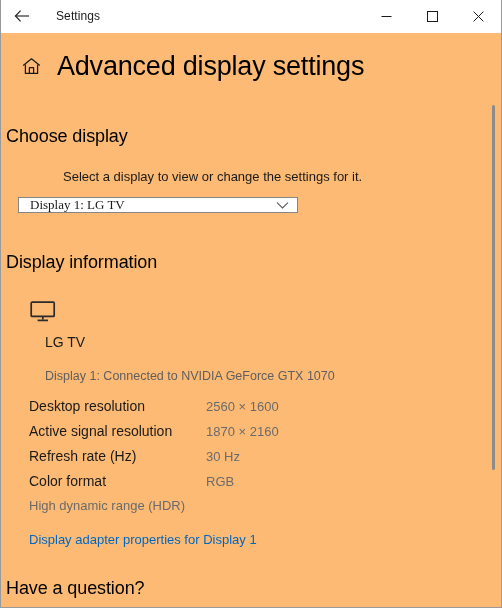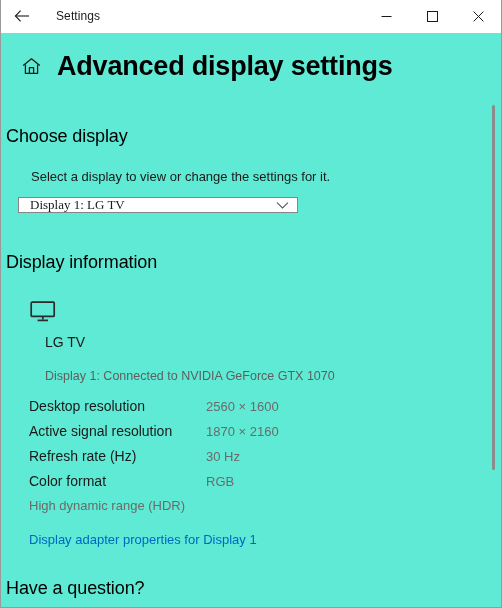--- a/index.html
+++ b/index.html
@@ -16,21 +16,21 @@
     -webkit-font-smoothing: antialiased;
   }
 
   #window {
     position: relative;
     width: 502px;
     height: 608px;
     box-sizing: border-box;
     border: 1px solid #9a9a9a;
     border-top: none;
-    background: #5eead4;
+    background: #fdba74;
     overflow: hidden;
   }
 
   
   #titlebar {
     position: relative;
     height: 32px;
     background: #ffffff;
     display: flex;
     align-items: center;
@@ -87,42 +87,43 @@
     width: 26px;
     height: 26px;
     display: flex;
     align-items: center;
     justify-content: center;
     flex: none;
     cursor: pointer;
   }
   #page-title {
     font-size: 27px;
-    font-weight: 700;
+    font-weight: 400;
     color: #000000;
     margin-left: 13px;
     line-height: 1.15;
     letter-spacing: -.2px;
     white-space: nowrap;
   }
 
   .section-heading {
     font-size: 18px;
     font-weight: 400;
     color: #000000;
     padding-left: 5px;
     letter-spacing: -.1px;
   }
   #choose-display-heading { margin-top: 44px; }
   #display-information-heading { margin-top: 39px; }
 
   .body-text {
     font-size: 13px;
     color: #1a1a1a;
-    padding-left: 30px;
+    padding-left: 18px;
+    margin-left: 44px;
   }
   #choose-display-desc { margin-top: 22px; }
 
   
   #display-select {
     margin: 13px 0 0 17px;
     width: 280px;
     height: 16px;
     box-sizing: border-box;
     border: 1px solid #868686;

